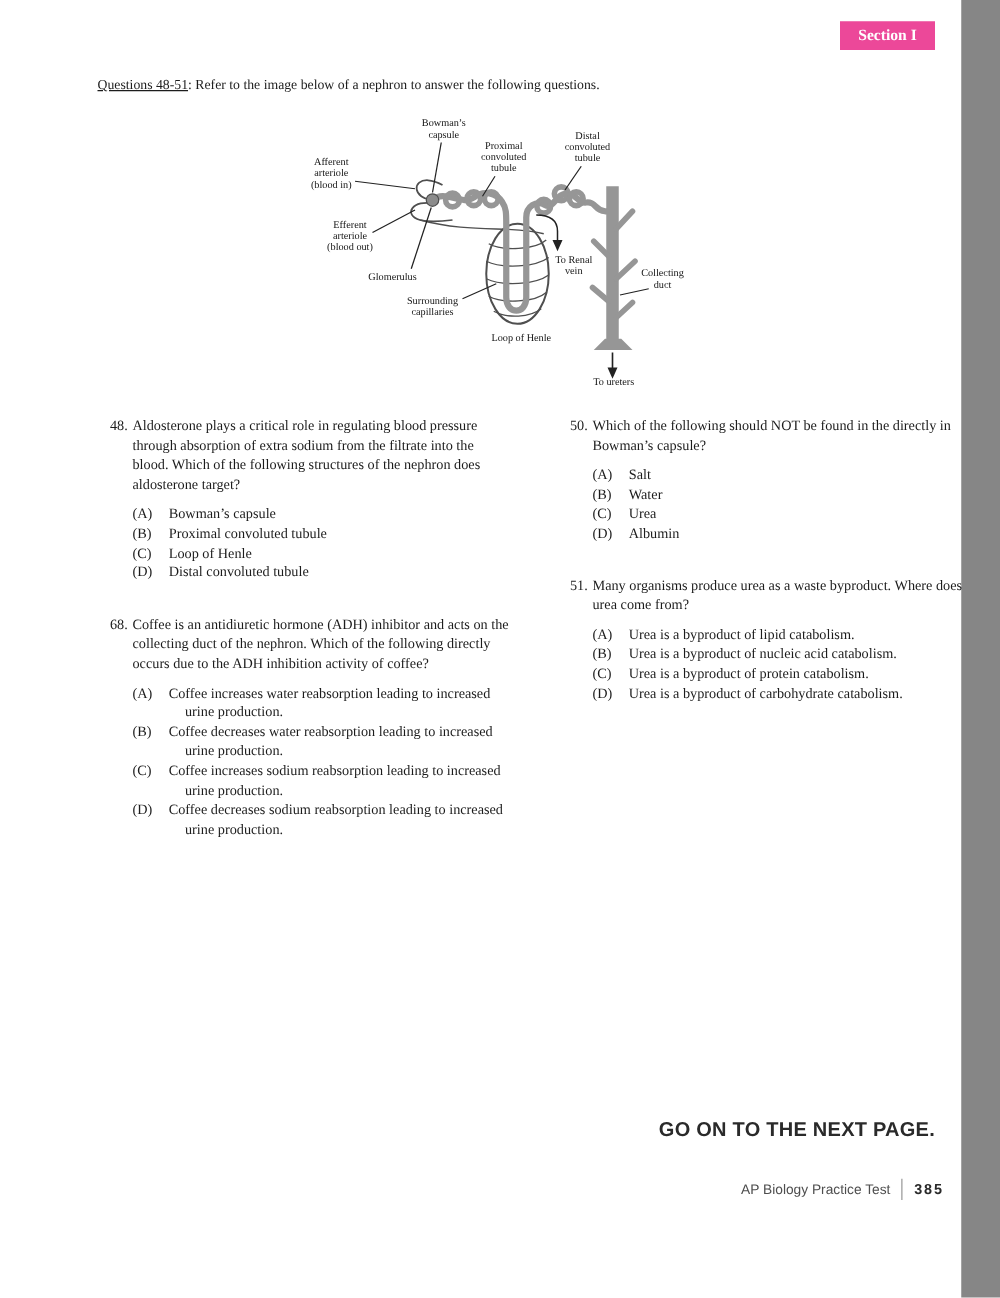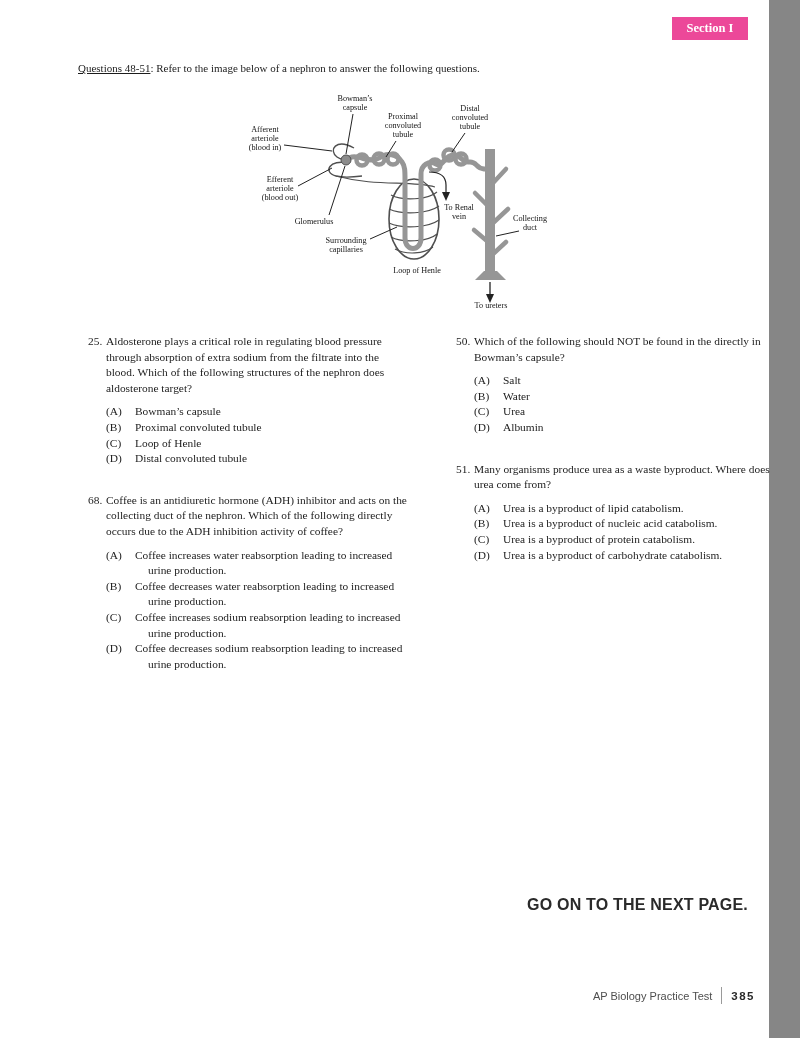--- a/index.html
+++ b/index.html
@@ -44,21 +44,21 @@
   .choices { margin-top:8px; margin-left:18px; }
   .choice { display:flex; }
   .c-letter { flex:0 0 29px; }
   .c-text { flex:1; padding-left:13px; text-indent:-13px; }
   .go-on {
     position:absolute; top:896px; left:0; right:52px; text-align:right;
     font-family:"Liberation Sans", sans-serif;
     font-weight:bold; font-size:16px; color:#2a2a2a; letter-spacing:0.2px;
   }
   .footer {
-    position:absolute; top:987px; right:45px;
+    position:absolute; top:943px; right:45px;
     display:flex; align-items:center; gap:9px;
     font-family:"Liberation Sans", sans-serif;
   }
   .footer-title { font-size:11px; color:#4e4e4e; }
   .footer-divider { width:1px; height:17px; background:#9a9a9a; }
   .footer-page { font-size:11.5px; font-weight:bold; color:#2a2a2a; letter-spacing:1.5px; }
 </style>
 </head>
 <body>
 
@@ -154,21 +154,21 @@
     <text class="dlabel" x="298" y="133">Collecting</text>
     <text class="dlabel" x="298" y="142">duct</text>
     <text class="dlabel" x="259" y="220">To ureters</text>
   </g>
 </svg>
 </div>
 
 <div class="col col-left">
   <div class="question">
     <div class="q-head">
-      <span class="q-num">25.</span>
+      <span class="q-num">48.</span>
       <div class="stem">Aldosterone plays a critical role in regulating blood pressure through absorption of extra sodium from the filtrate into the blood. Which of the following structures of the nephron does aldosterone target?</div>
     </div>
     <div class="choices">
       <div class="choice">
           <span class="c-letter">(A)</span>
           <div class="c-text">Bowman’s capsule</div>
         </div>
       <div class="choice">
           <span class="c-letter">(B)</span>
           <div class="c-text">Proximal convoluted tubule</div>

